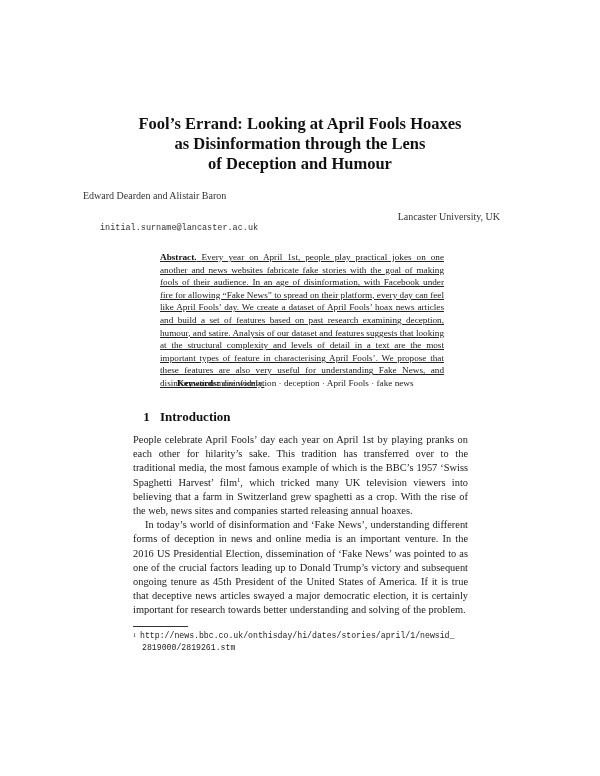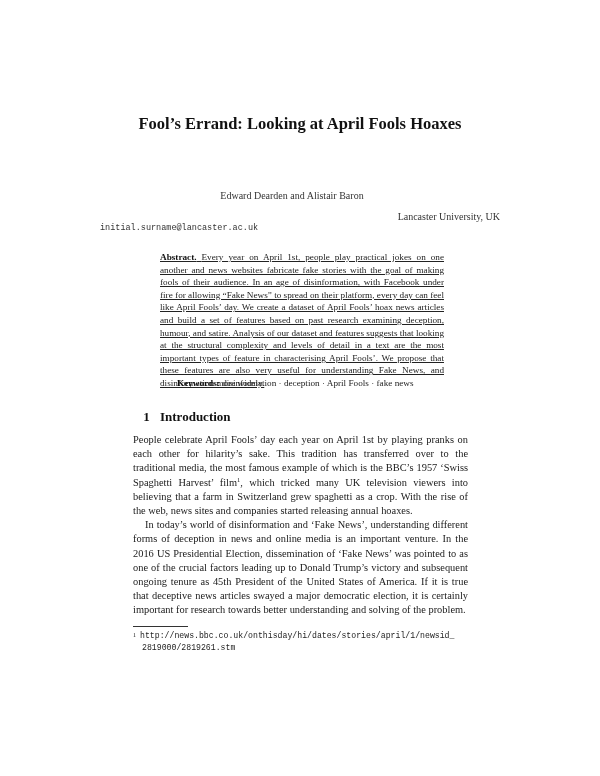--- a/index.html
+++ b/index.html
@@ -1,21 +1,21 @@
 <!DOCTYPE html>
 <html><head>
 <meta charset="utf-8">
 <style>
   html, body { margin: 0; padding: 0; background: #ffffff; }
   body { width: 600px; height: 776px; position: relative; overflow: hidden;
          font-family: "DejaVu Serif", "Liberation Serif", serif; color: #1a1a1a; }
   .page { position: absolute; left: 0; top: 0; width: 500px; height: 776px; padding-left: 36px; }
   .title { position: absolute; left: 100px; width: 400px; top: 114px; text-align: center;
            font-family: "Liberation Serif", serif; font-weight: bold; font-size: 16.5px; line-height: 20px; color: #111; }
-  .authors { position: absolute; left: 92px; width: 400px; top: 190px; text-align: center;
+  .authors { position: absolute; left: 83px; width: 400px; top: 190px; 
              font-family: "Liberation Serif", serif; font-size: 10px; color: #333; }
   .affil { position: absolute; left: 100px; width: 400px; top: 211px; text-align: right;
            font-family: "Liberation Serif", serif; font-size: 10px; color: #333; }
   .email { position: absolute; left: 100px; width: 400px; top: 223px; text-align: left;
            font-family: "Liberation Mono", monospace; font-size: 8.5px; color: #333; }
   .abstract { position: absolute; left: 160px; width: 284px; top: 251px;
               font-family: "Liberation Serif", serif; font-size: 9.2px; line-height: 12.6px;
               text-align: justify; color: #222; text-decoration: underline; }
   .abstract b { font-weight: bold; color: #111; }
   .keywords { position: absolute; left: 160px; width: 284px; top: 378px;
@@ -36,20 +36,22 @@
   .footnote sup { font-family: "Liberation Serif", serif; font-size: 6px; vertical-align: top; margin-right: 4px; }
   .footnote .cont { padding-left: 9px; }
 </style>
 </head>
 <body>
 
 <div class="page">
 
   <div class="title">
     <div>Fool’s Errand: Looking at April Fools Hoaxes</div>
+    <div>as Disinformation through the Lens</div>
+    <div>of Deception and Humour</div>
   </div>
 
   <div class="authors">Edward Dearden and Alistair Baron</div>
   <div class="affil">Lancaster University, UK</div>
   <div class="email">initial.surname@lancaster.ac.uk</div>
 
   <div class="abstract">
     <b>Abstract.</b>
     <span>Every year on April 1st, people play practical jokes on one another and news websites fabricate fake stories with the goal of making fools of their audience. In an age of disinformation, with Facebook under fire for allowing “Fake News” to spread on their platform, every day can feel like April Fools’ day. We create a dataset of April Fools’ hoax news articles and build a set of features based on past research examining deception, humour, and satire. Analysis of our dataset and features suggests that looking at the structural complexity and levels of detail in a text are the most important types of feature in characterising April Fools’. We propose that these features are also very useful for understanding Fake News, and disinformation more widely.</span>
   </div>

